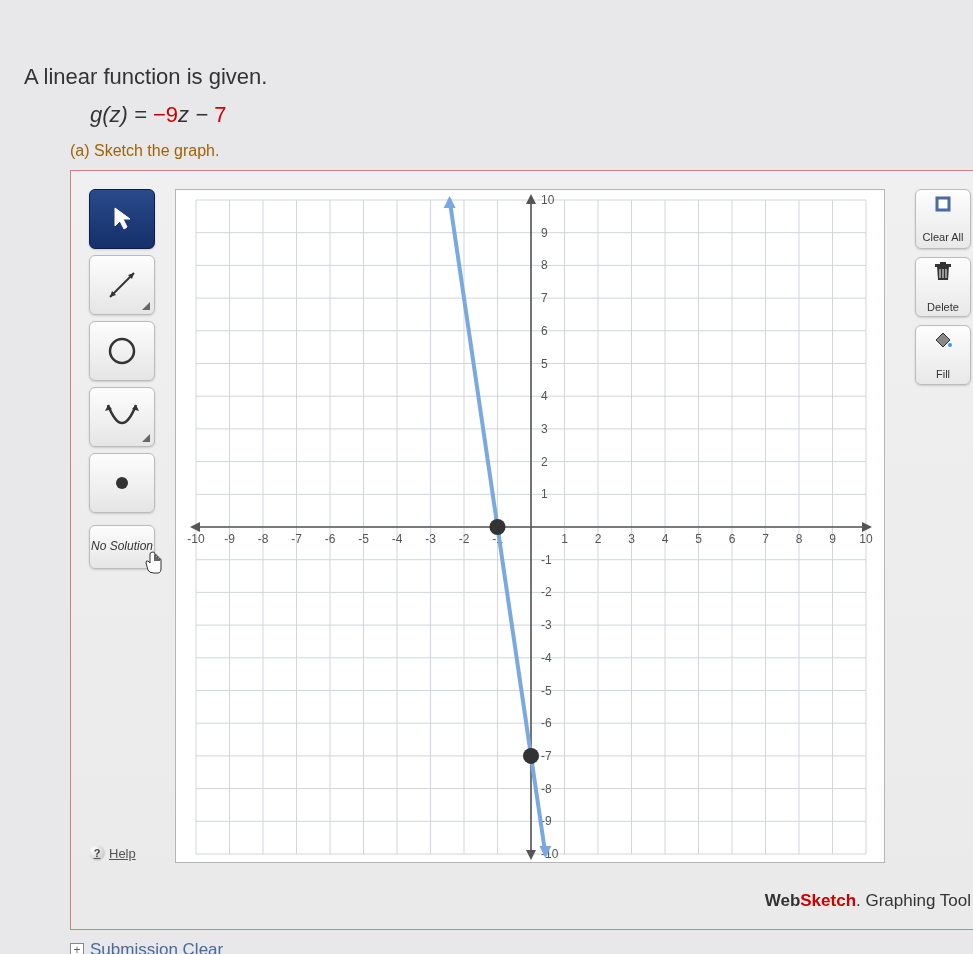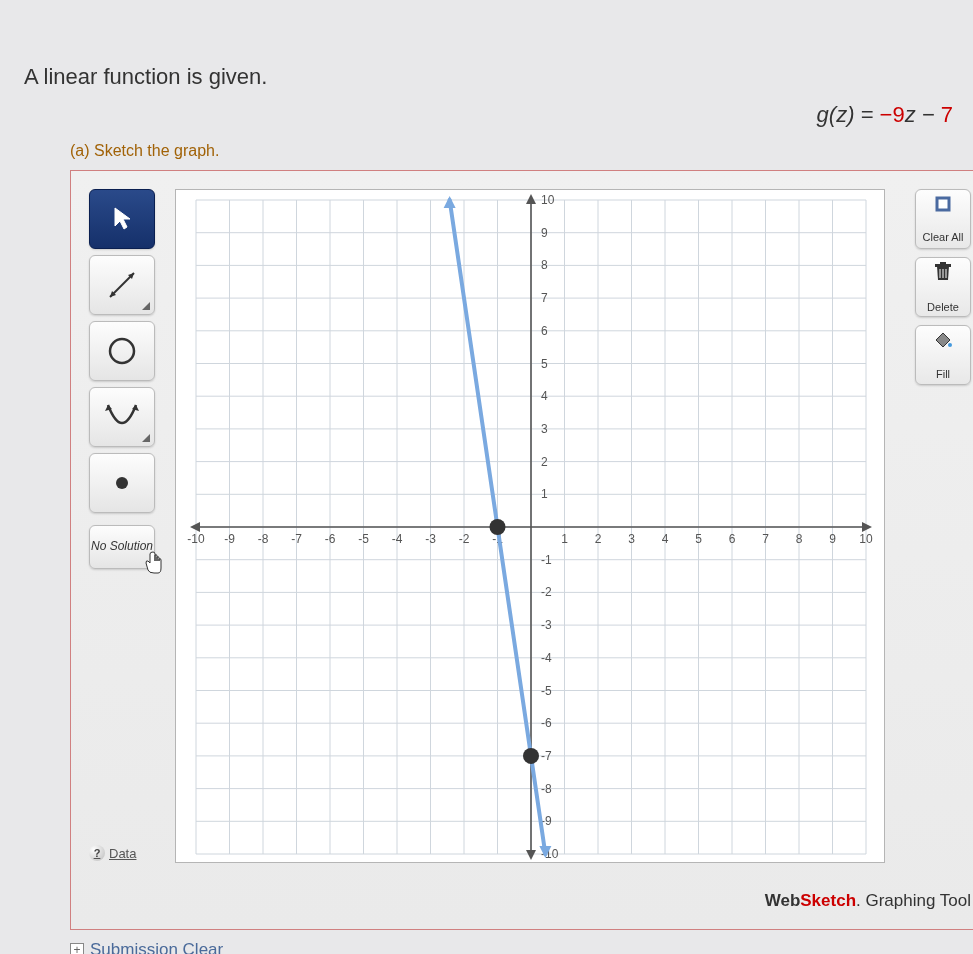--- a/index.html
+++ b/index.html
@@ -19,21 +19,20 @@
   .problem-text {
     font-size: 22px;
     color: #333;
     margin: 8px 0 12px 4px;
   }
   .equation {
     font-size: 22px;
     color: #333;
     margin: 0 0 14px 70px;
     font-style: italic;
-    text-align: right;
   }
   .equation .var { font-style: italic; }
   .equation .num { color: #c00; font-style: normal; }
   .part-label {
     font-size: 16px;
     color: #a16207;
     margin: 0 0 10px 50px;
   }
   .tool-container {
     border: 1px solid #d08080;
@@ -239,21 +238,21 @@
         <span class="cursor-overlay">
           <svg width="22" height="24" viewBox="0 0 22 24">
               <path d="M8 3 L8 12 L6 10 Q4 9 4 12 L6 19 Q7 22 12 22 L16 22 Q19 22 19 17 L19 9 Q19 7 17 8 L17 10 L17 7 Q17 5 15 6 L15 10 L15 5 Q15 3 13 4 L13 10 L13 3 Q13 1 11 1 Q8 1 8 3 Z" fill="#fff" stroke="#333" stroke-width="1"></path>
             </svg>
         </span>
       </div>
     </div>
 
     <div class="help-link">
       <span class="hicon">?</span>
-      <span>Data</span>
+      <span>Help</span>
     </div>
 
     <div class="graph-area">
       <svg id="graph-svg" width="710" height="674" viewBox="0 0 710 674">
           <line x1="20" y1="664" x2="20" y2="10" stroke="#cfd6dd" stroke-width="1"></line>
           <line x1="53.5" y1="664" x2="53.5" y2="10" stroke="#cfd6dd" stroke-width="1"></line>
           <line x1="87" y1="664" x2="87" y2="10" stroke="#cfd6dd" stroke-width="1"></line>
           <line x1="120.5" y1="664" x2="120.5" y2="10" stroke="#cfd6dd" stroke-width="1"></line>
           <line x1="154" y1="664" x2="154" y2="10" stroke="#cfd6dd" stroke-width="1"></line>
           <line x1="187.5" y1="664" x2="187.5" y2="10" stroke="#cfd6dd" stroke-width="1"></line>

